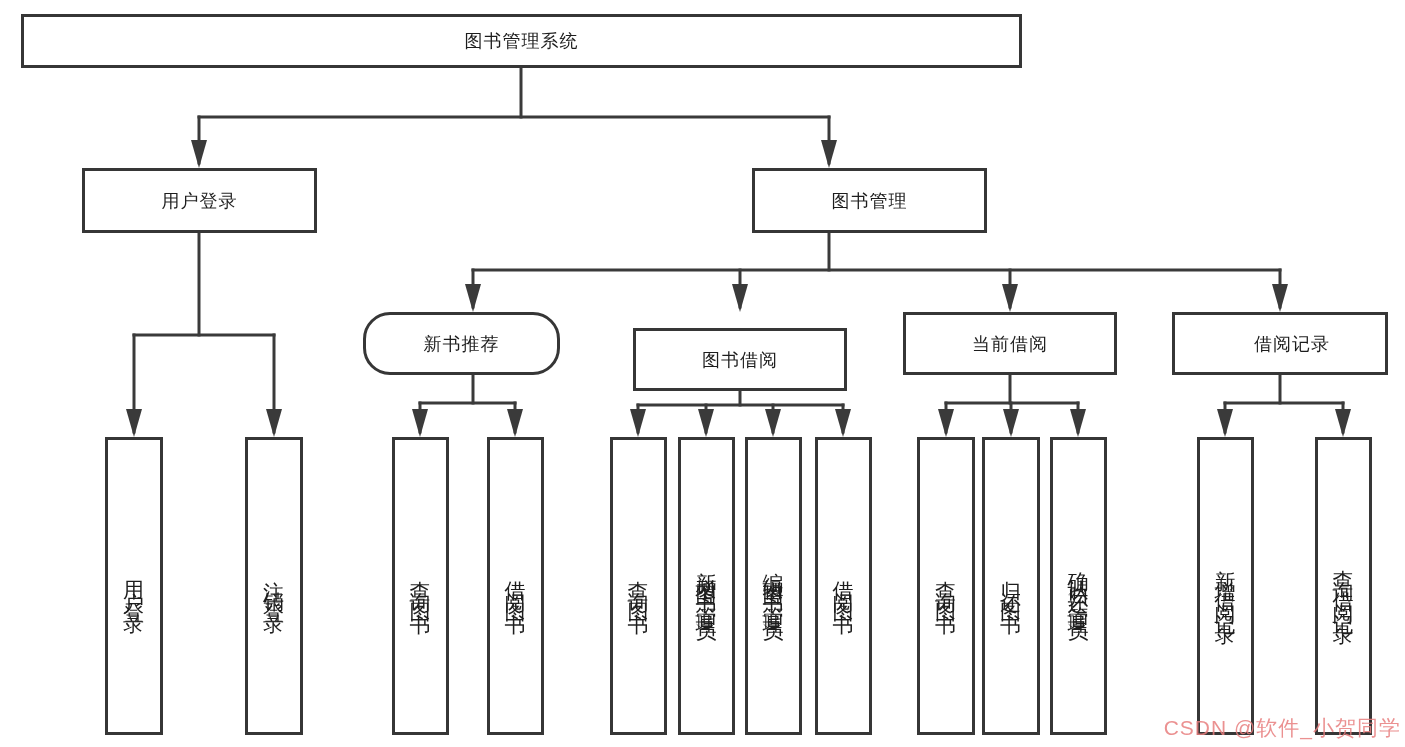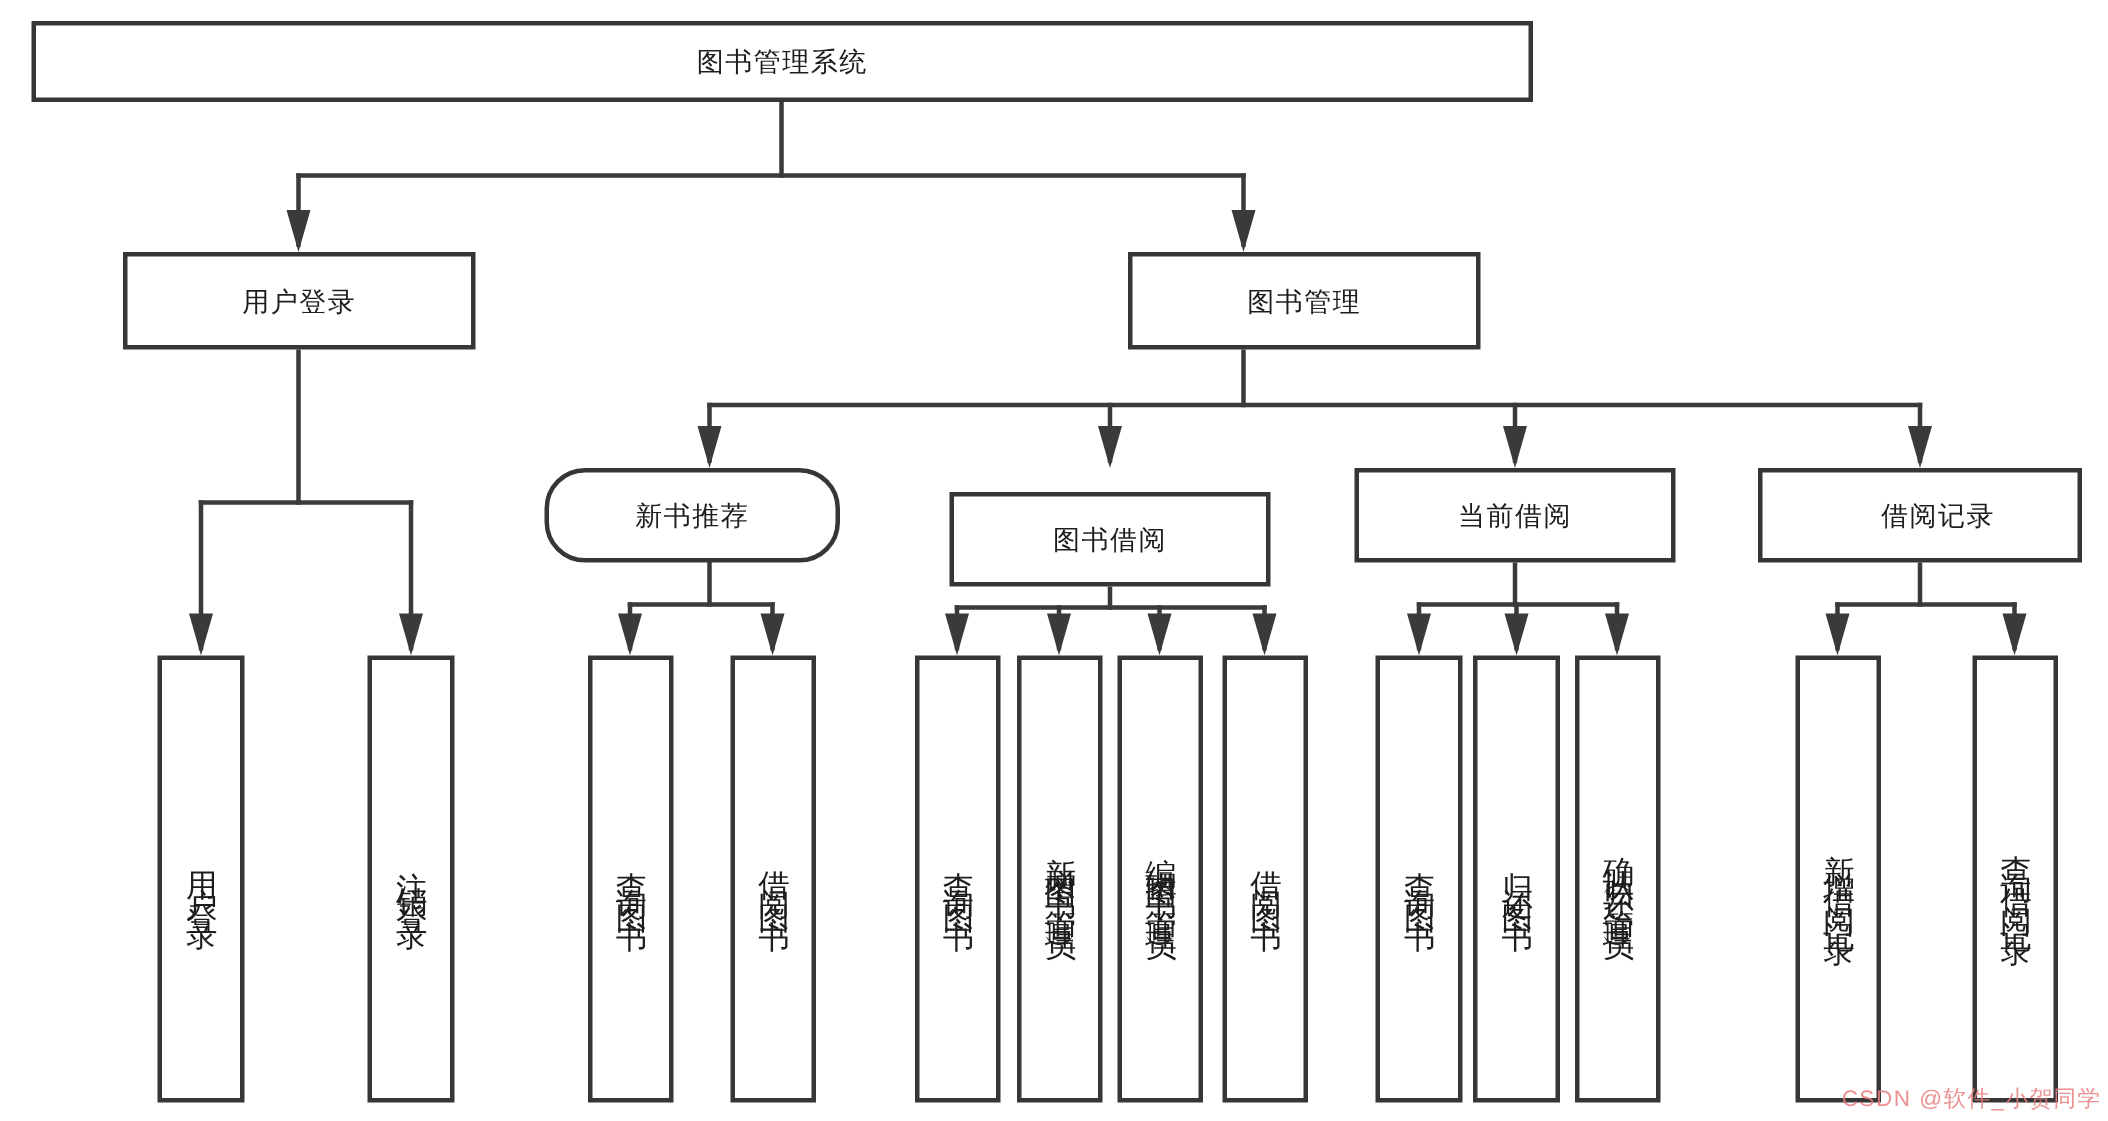--- a/index.html
+++ b/index.html
@@ -17,21 +17,21 @@
   }
   .h-node{font-size:18px;letter-spacing:1px;white-space:nowrap;text-align:right;}
   .v-node{}
   .v-text{
     writing-mode:vertical-rl;text-orientation:mixed;
     font-size:21px;letter-spacing:11px;line-height:1;
     white-space:nowrap;
   }
   .watermark{
     position:absolute;right:4px;bottom:5px;z-index:3;
-    font-size:15px;letter-spacing:1px;
+    font-size:21px;letter-spacing:1px;
     color:rgba(232,126,126,0.85);white-space:nowrap;text-align:center;
   }
 </style>
 </head>
 <body>
 
 <div id="canvas">
 
   <svg class="connectors" width="1405" height="747" viewBox="0 0 1405 747">
     <g stroke="#3a3a3a" stroke-width="3" fill="none" stroke-linecap="square">

